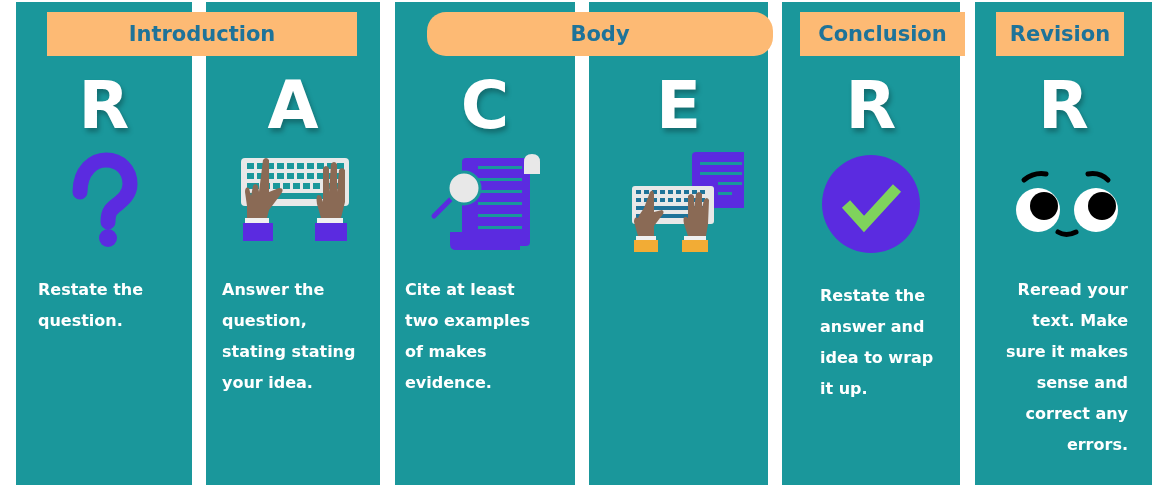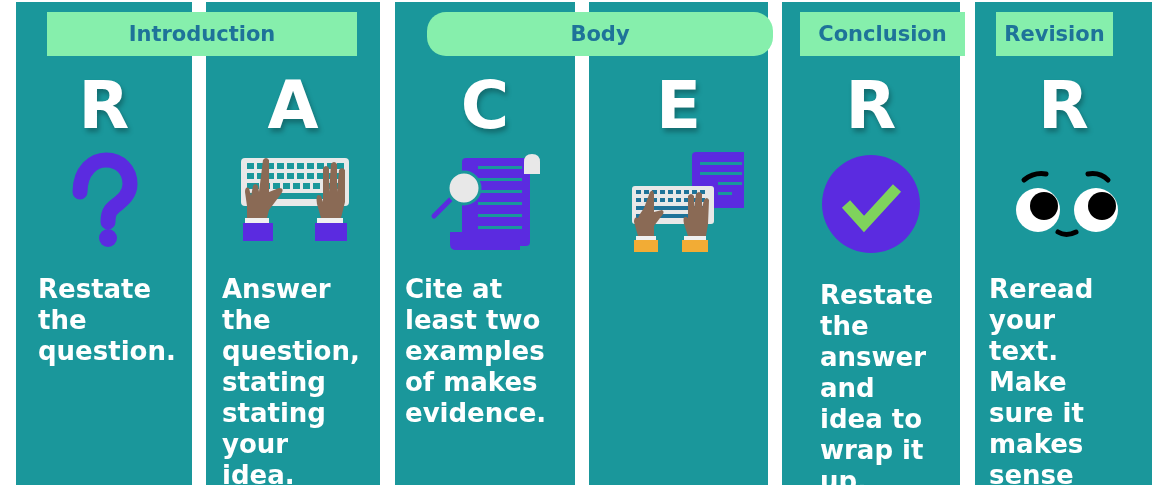--- a/index.html
+++ b/index.html
@@ -1,22 +1,22 @@
 <!DOCTYPE html>
 <html><head>
 <meta charset="utf-8">
 <style>
   html,body{margin:0;padding:0;}
   body{width:1170px;height:485px;background:#ffffff;position:relative;overflow:hidden;font-family:"DejaVu Sans","Liberation Sans",sans-serif;}
   .col{position:absolute;top:2px;height:483px;background:#1a979b;}
-  .hdr{position:absolute;top:12px;height:44px;background:#86efac;color:#1e7399;font-weight:bold;font-size:21px;display:flex;align-items:center;justify-content:center;z-index:2;}
+  .hdr{position:absolute;top:12px;height:44px;background:#fdba74;color:#1e7399;font-weight:bold;font-size:21px;display:flex;align-items:center;justify-content:center;z-index:2;}
   .letter{position:absolute;top:68px;width:100%;text-align:center;color:#fff;font-family:"DejaVu Sans",sans-serif;font-weight:bold;font-size:66px;line-height:72px;text-shadow:2px 4px 5px rgba(0,0,0,0.28);}
   .icon{position:absolute;top:150px;left:0;width:100%;height:105px;}
   .icon svg{display:block;margin:0 auto;}
-  .desc{position:absolute;top:272px;left:22px;right:24px;color:#fff;font-weight:bold;font-size:26px;line-height:31px;}
+  .desc{position:absolute;top:272px;left:22px;right:24px;color:#fff;font-weight:bold;font-size:16px;line-height:31px;}
 </style>
 </head>
 <body>
 
 <div class="col" style="left:16px;width:176px;">
   <div class="letter">R</div>
   <div class="icon">
     <svg width="120" height="100" viewBox="0 0 120 100">
       <path d="M36 40 C36 18 50 8 62 8 C76 8 86 18 86 32 C86 46 72 52 67 58 C64 62 64 66 64 70" fill="none" stroke="#5b2be0" stroke-width="15" stroke-linecap="round"></path>
       <circle cx="64" cy="86" r="9" fill="#5b2be0"></circle>
@@ -155,19 +155,19 @@
     <svg width="120" height="100" viewBox="0 0 120 100">
       <path d="M20 28 Q30 20 42 22" fill="none" stroke="#000" stroke-width="5" stroke-linecap="round"></path>
       <path d="M84 22 Q96 20 104 28" fill="none" stroke="#000" stroke-width="5" stroke-linecap="round"></path>
       <circle cx="34" cy="58" r="22" fill="#fff"></circle>
       <circle cx="40" cy="54" r="14" fill="#000"></circle>
       <circle cx="92" cy="58" r="22" fill="#fff"></circle>
       <circle cx="98" cy="54" r="14" fill="#000"></circle>
       <path d="M54 80 Q62 85 72 80" fill="none" stroke="#000" stroke-width="5" stroke-linecap="round"></path>
     </svg>
   </div>
-  <div class="desc" style="left:14px;">Reread your text. Make sure it makes sense and correct any errors.</div>
+  <div class="desc" style="left:14px;text-align:right;">Reread your text. Make sure it makes sense and correct any errors.</div>
 </div>
 
 <div class="hdr" style="left:47px;width:310px;">Introduction</div>
 <div class="hdr" style="left:427px;width:346px;border-radius:19px;">Body</div>
 <div class="hdr" style="left:800px;width:165px;">Conclusion</div>
-<div class="hdr" style="left:996px;width:117px;">Revision</div>
+<div class="hdr" style="left:996px;width:128px;">Revision</div>
 
 </body></html>

